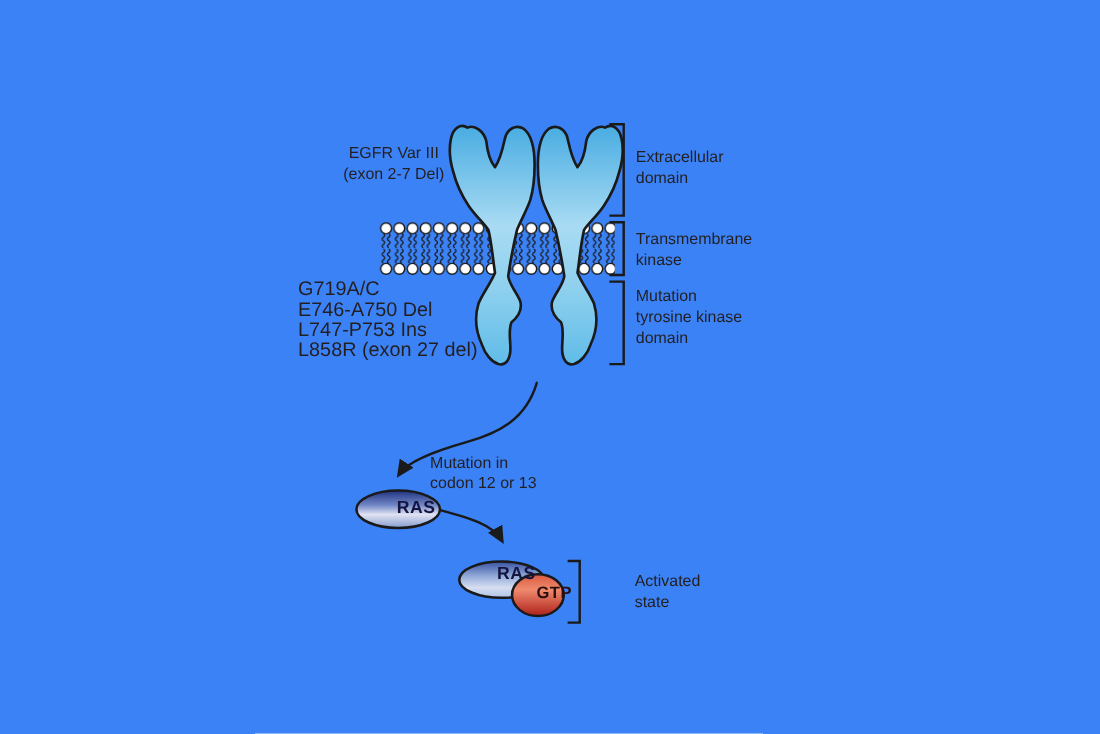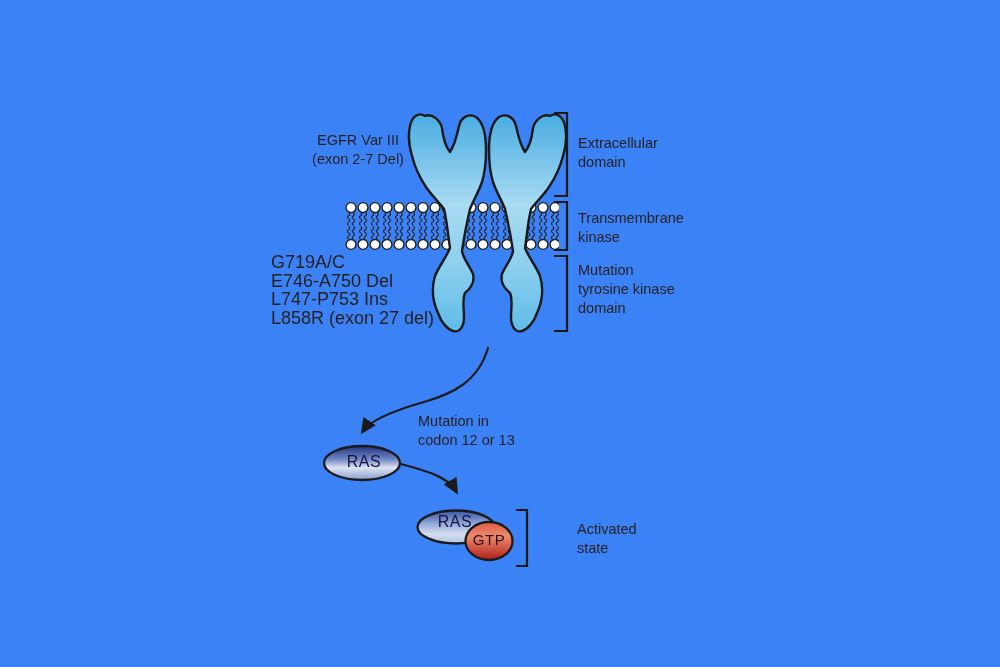--- a/index.html
+++ b/index.html
@@ -8,22 +8,22 @@
     font-family:"Liberation Sans",sans-serif;color:#231f20;
   }
   .layer{position:absolute;left:0;top:0;}
   .lbl{
     position:absolute;white-space:pre-line;font-size:14.5px;line-height:19px;
     color:#231f20;
   }
   .center{text-align:center;}
   .mutlist{position:absolute;text-align:left;font-size:18px;line-height:18.6px;}
   .mol{
-    position:absolute;text-align:center;font-size:16px;line-height:18px;
-    color:#14143f;letter-spacing:.5px;
+    position:absolute;text-align:right;font-size:16px;line-height:18px;
+    color:#14143f;letter-spacing:.5px;font-weight:bold;
   }
   .mol.gtp{font-size:15px;color:#2a0d0d;}
 </style>
 </head>
 <body>
 
 <div class="stage">
 
   <svg class="layer" width="1000" height="667" viewBox="0 0 1000 667">
     <defs>
@@ -140,21 +140,21 @@
   </div>
 
   <div class="lbl" style="left:578px;top:134px;width:130px;">Extracellular
 domain</div>
   <div class="lbl" style="left:578px;top:209px;width:140px;">Transmembrane
 kinase</div>
   <div class="lbl" style="left:578px;top:261px;width:140px;">Mutation
 tyrosine kinase
 domain</div>
 
-  <div class="lbl" style="left:391px;top:412px;width:120px;margin-left:27px;">Mutation in
+  <div class="lbl" style="left:391px;top:412px;width:120px;">Mutation in
 codon 12 or 13</div>
 
   <div class="lbl" style="left:537px;top:520px;width:90px;margin-left:40px;">Activated
 state</div>
 
   <div class="mol" style="left:332px;top:453px;width:64px;">RAS</div>
   <div class="mol" style="left:423px;top:513px;width:64px;">RAS</div>
   <div class="mol gtp" style="left:458px;top:531px;width:62px;">GTP</div>
 
 </div>

